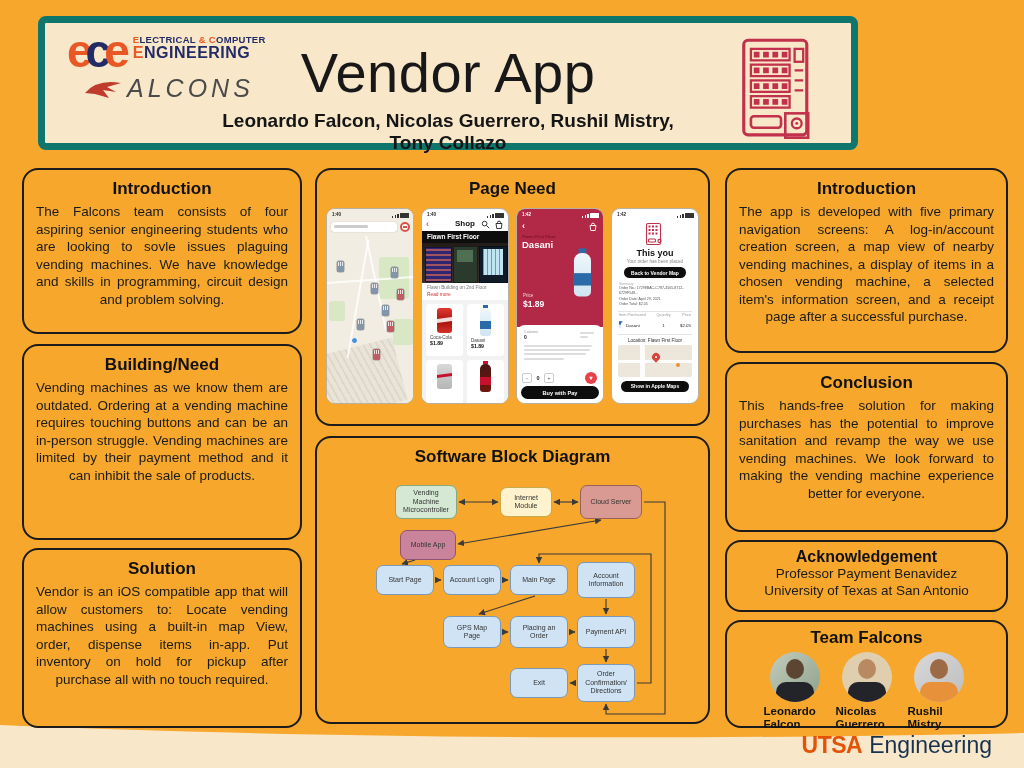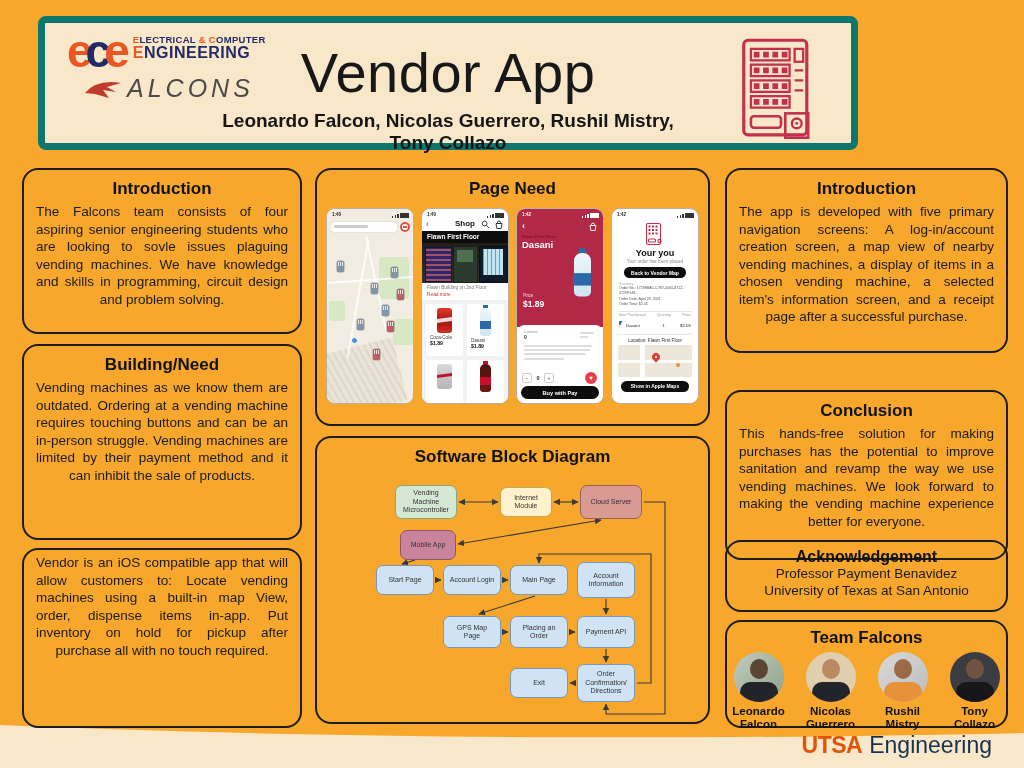--- a/index.html
+++ b/index.html
@@ -29,30 +29,30 @@
   .p-title{text-align:center;font-size:17px;font-weight:700;color:#111;margin-top:9px;}
   .p-body{font-size:13.5px;color:#1b1b1b;line-height:1.3;margin:4px 12px 0 12px;
           text-align:justify;text-align-last:center;}
 
   #p-intro{left:22px;top:168px;width:280px;height:166px;}
   #p-problem{left:22px;top:344px;width:280px;height:196px;}
   #p-solution{left:22px;top:548px;width:280px;height:180px;}
   #p-pageflow{left:315px;top:168px;width:395px;height:258px;}
   #p-diagram{left:315px;top:436px;width:395px;height:288px;}
   #p-func{left:725px;top:168px;width:283px;height:185px;}
-  #p-conc{left:725px;top:362px;width:283px;height:170px;margin-top:28px;}
+  #p-conc{left:725px;top:362px;width:283px;height:170px;}
   #p-ack{left:725px;top:540px;width:283px;height:72px;}
   #p-team{left:725px;top:620px;width:283px;height:108px;}
 
   #p-ack .p-title{margin-top:6px;font-size:16px;}
   .ack-line{text-align:center;font-size:13.5px;color:#1b1b1b;line-height:1.25;}
 
   
   .team-row{display:flex;justify-content:center;gap:10px;margin-top:4px;}
-  .member{width:62px;text-align:center;}
+  .member{width:62px;text-align:left;}
   .avatar{width:50px;height:50px;border-radius:50%;margin:0 auto;position:relative;overflow:hidden;}
   .avatar::before{content:"";position:absolute;width:18px;height:20px;border-radius:50%;top:7px;left:16px;background:#7a5b44;}
   .avatar::after{content:"";position:absolute;width:38px;height:20px;border-radius:10px 10px 0 0;bottom:0;left:6px;background:#23232a;}
   .av-leo{background:linear-gradient(135deg,#c3cdbd,#8da08b);} .av-leo::before{background:#5d4534;}
   .av-nic{background:linear-gradient(135deg,#e6d6b8,#cbb astronomie);background:#dfcfae;} .av-nic::before{background:#b98a62;}
   .av-rus{background:linear-gradient(135deg,#d9d9d9,#bdbdbd);} .av-rus::after{background:#E8913B;} .av-rus::before{background:#9c6b46;}
   .av-tony{background:#3b3b42;} .av-tony::before{background:#6e5340;} .av-tony::after{background:#17171b;}
   .m-name{font-size:11.5px;font-weight:700;color:#111;line-height:1.1;margin-top:3px;}
 
   
@@ -243,20 +243,21 @@
     <div class="p-title">Introduction</div>
     <div class="p-body">The Falcons team consists of four aspiring senior engineering students who are looking to sovle issues plaguing vending machines. We have knowledge and skills in programming, circuit design and problem solving.</div>
   </div>
 
   <div class="panel" id="p-problem">
     <div class="p-title">Building/Need</div>
     <div class="p-body">Vending machines as we know them are outdated. Ordering at a vending machine requires touching buttons and can be an in-person struggle. Vending machines are limited by their payment method and it can inhibit the sale of products.</div>
   </div>
 
   <div class="panel" id="p-solution">
+    <div class="p-title">Solution</div>
     <div class="p-body">Vendor is an iOS compatible app that will allow customers to: Locate vending machines using a built-in map View, order, dispense items in-app. Put inventory on hold for pickup after purchase all with no touch required.</div>
   </div>
 
   <div class="panel" id="p-pageflow">
     <div class="p-title">Page Need</div>
     <div class="phones">
 
       <div class="phone">
         <div class="map-bg">
           <div class="patch" style="left:52px;top:48px;width:30px;height:42px;"></div>
@@ -404,21 +405,21 @@
             <rect x="3.5" y="7" width="2" height="2"></rect>
               <rect x="7" y="7" width="2" height="2"></rect>
               <rect x="10.5" y="7" width="2" height="2"></rect>
             <rect x="3.5" y="10.5" width="2" height="2"></rect>
               <rect x="7" y="10.5" width="2" height="2"></rect>
               <rect x="10.5" y="10.5" width="2" height="2"></rect>
           </g>
           <rect x="3.5" y="17" width="7" height="3" rx="1"></rect>
           <circle cx="14.5" cy="19" r="1.6"></circle>
         </svg>
-        <div class="r-title">Your you</div>
+        <div class="r-title">This you</div>
         <div class="r-sub">Your order has been placed</div>
         <div class="pill">Back to Vendor Map</div>
         <div class="r-summary">
           <div class="r-sumlab">Summary</div>
           <div class="r-line">Order No.: 17298BAC-C787-4565-8712-6729F548...</div>
           <div class="r-line">Order Date: April 29, 2021</div>
           <div class="r-line">Order Total: $2.05</div>
         </div>
         <div class="r-div"></div>
         <div class="r-th">
@@ -519,24 +520,20 @@
         <div class="m-name">Leonardo Falcon</div>
       </div>
       <div class="member">
         <div class="avatar av-nic"></div>
         <div class="m-name">Nicolas Guerrero</div>
       </div>
       <div class="member">
         <div class="avatar av-rus"></div>
         <div class="m-name">Rushil Mistry</div>
       </div>
-      <div class="member">
-        <div class="avatar av-tony"></div>
-        <div class="m-name">Tony Collazo</div>
-      </div>
     </div>
   </div>
 
   <div class="foot-brand">
     <span class="utsa">UTSA</span><span class="eng">Engineering</span>
   </div>
 
 </div>
 
 </body></html>

